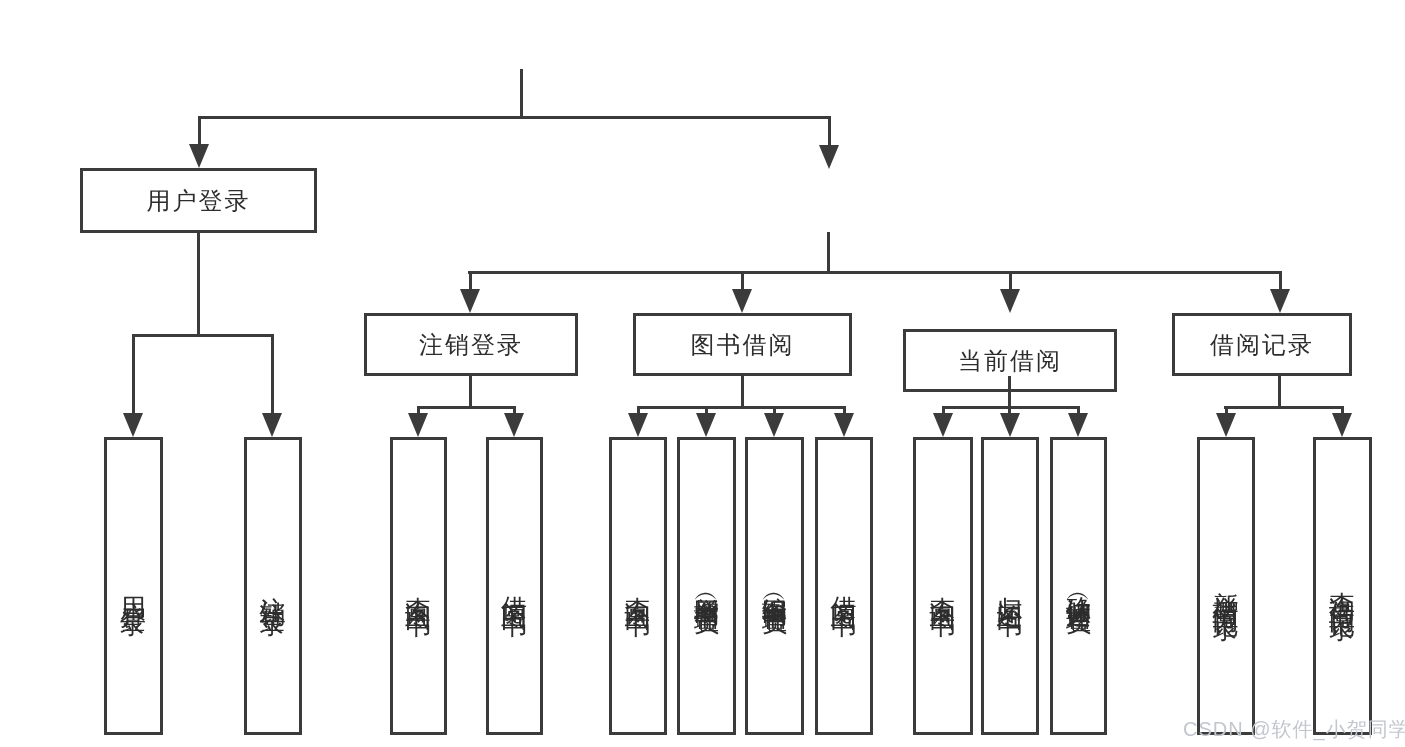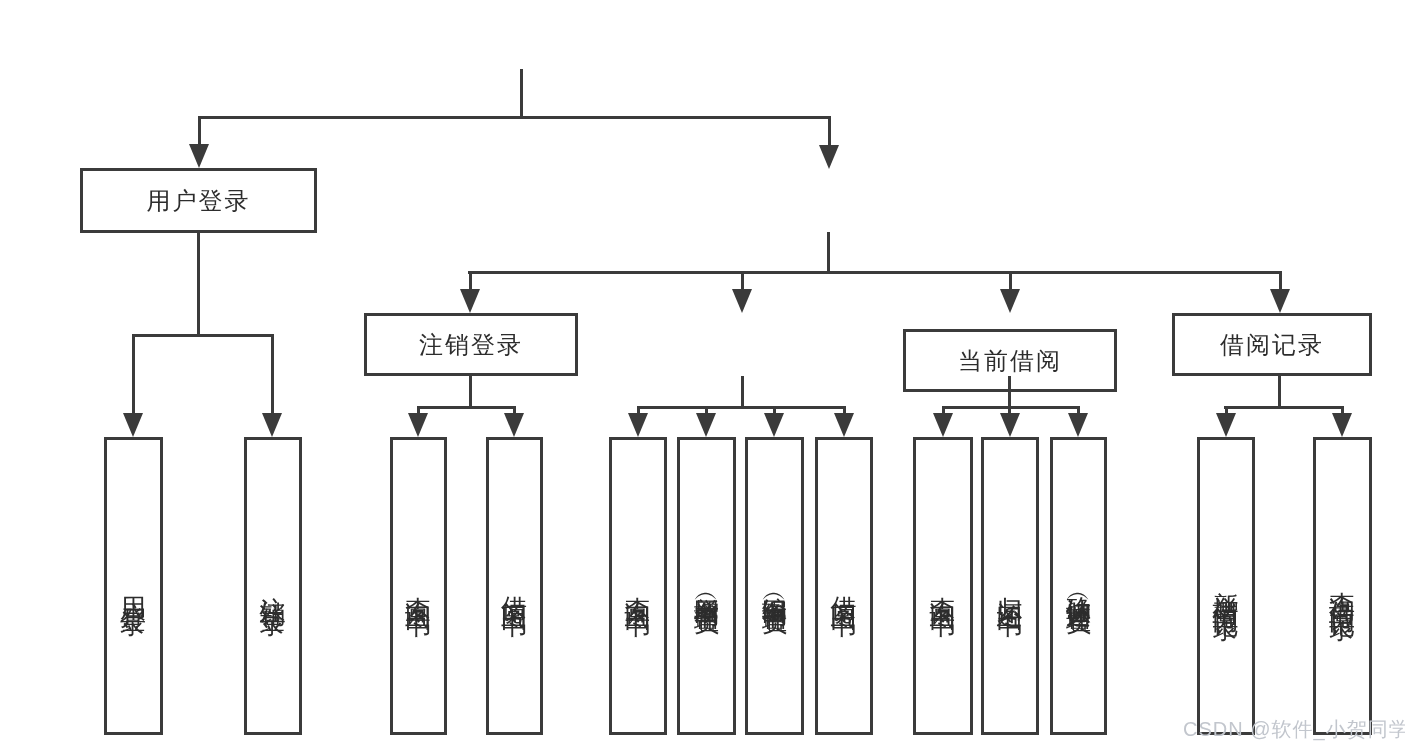--- a/index.html
+++ b/index.html
@@ -60,24 +60,25 @@
 <body>
 
 <div class="stage">
 
 
   <div class="box node" style="left:80px;top:168px;width:237px;height:65px">用户登录</div>
 
 
   <div class="box node" style="left:364px;top:313px;width:214px;height:63px">注销登录</div>
 
+  <div class="box node" style="left:633px;top:313px;width:219px;height:63px">图书借阅</div>
 
   <div class="box node" style="left:903px;top:329px;width:214px;height:63px">当前借阅</div>
 
-  <div class="box node" style="left:1172px;top:313px;width:200px;height:63px">借阅记录</div>
+  <div class="box node" style="left:1172px;top:313px;width:180px;height:63px">借阅记录</div>
 
   <div class="box leaf" style="left:104px;width:59px">用户登录</div>
   <div class="box leaf" style="left:244px;width:58px">注销登录</div>
 
   <div class="box leaf" style="left:390px;width:57px">查询图书</div>
   <div class="box leaf" style="left:486px;width:57px">借阅图书</div>
 
   <div class="box leaf" style="left:609px;width:58px">查询图书</div>
   <div class="box leaf long" style="left:677px;width:59px">新增图书（管理员）</div>
   <div class="box leaf long" style="left:745px;width:59px">编辑图书（管理员）</div>

